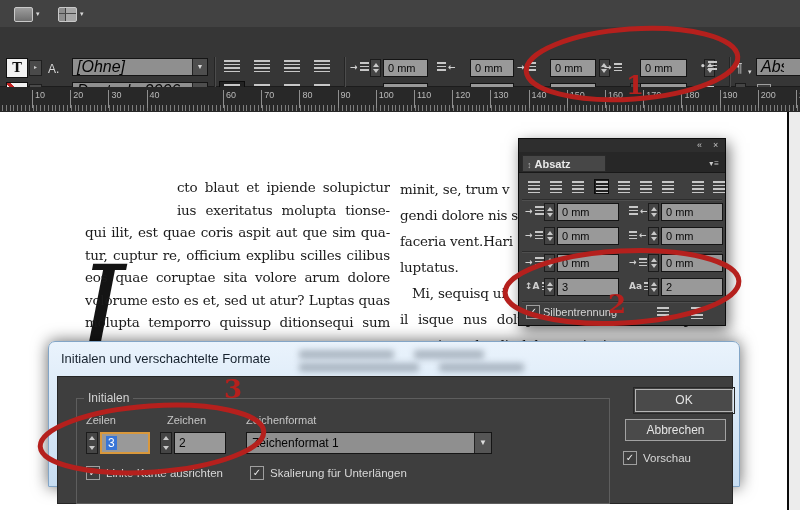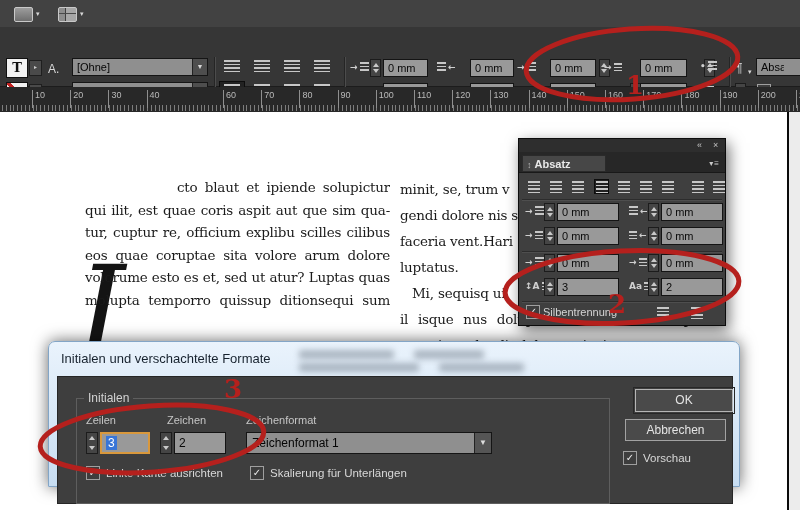--- a/index.html
+++ b/index.html
@@ -14,22 +14,22 @@
   
   .cpanel{position:absolute;left:0;top:27px;width:800px;height:59px;background:#363636;border-bottom:1px solid #1c1c1c;}
   .cpanel>*{position:absolute;}
   .toolT{width:20px;height:18px;background:#f2f2f2;border:1px solid #111;color:#111;
          font:bold 13px/17px "DejaVu Serif",serif;text-align:center;}
   .nofill{width:20px;height:18px;background:#f2f2f2;border:1px solid #111;
           background-image:linear-gradient(45deg,rgba(0,0,0,0) 44%,#c32222 44% 56%,rgba(0,0,0,0) 56%);}
   .abtn{width:11px;height:14px;background:#4a4a4a;border:1px solid #1f1f1f;color:#c9c9c9;font-size:5px;line-height:13px;text-align:center;}
   .cplabel{color:#d6d6d6;font-size:12px;}
   .dd{height:18px;background:#8f8f8f;border:1px solid #151515;box-sizing:border-box;}
-  .dd .txt{display:block;margin-right:27px;padding:0 4px;color:#050505;font-size:11px;line-height:16px;
-           white-space:nowrap;overflow:hidden;}
+  .dd .txt{display:block;margin-right:27px;padding:0 4px;color:#050505;font-size:16px;line-height:16px;
+           white-space:nowrap;overflow:hidden;font-style:italic;}
   .dd .arr{position:absolute;right:0;top:0;bottom:0;width:14px;background:#4e4e4e;border-left:1px solid #222;
            color:#d8d8d8;font-size:7px;text-align:center;line-height:16px;}
   .vsep{width:1px;background:#252525;border-right:1px solid #4c4c4c;}
   .bars{display:inline-block;width:16px;height:13px;
         background:repeating-linear-gradient(180deg,#c7c7c7 0 1.6px,rgba(0,0,0,0) 1.6px 3.6px);}
   .bars.b12{width:12px;height:12px;}
   .bars.sm{width:9px;height:10px;}
   .bars.xs{width:8px;height:8px;}
   .ibtn{width:26px;height:19px;display:flex;align-items:center;justify-content:center;}
   .ibtn.sel,.pibtn.sel{background:#222;border:1px solid #0d0d0d;box-sizing:border-box;}
@@ -266,20 +266,21 @@
     </div>
 
   <div class="page">
     <div class="pasteboard"></div>
     <div class="pageedge"></div>
 
     <span class="dropcap">I</span>
 
     <div class="col lcol" style="left:85px;top:64px;width:305px;">
       <div class="tl dc-pad">cto blaut et ipiende solupictur</div>
+      <div class="tl dc-pad">ius exeritatus molupta tionse-</div>
       <div class="tl">qui ilit, est quae coris aspit aut que sim qua-</div>
       <div class="tl">tur, cuptur re, officium explibu scilles cilibus</div>
       <div class="tl">eos quae coruptae sita volore arum dolore</div>
       <div class="tl">volorume esto es et, sed ut atur? Luptas quas</div>
       <div class="tl">molupta temporro quissup ditionsequi sum</div>
     </div>
 
     <div class="col rcol" style="left:400px;top:64px;width:307px;">
       <div class="tl nj">minit, se, trum v</div>
       <div class="tl nj">gendi dolore nis s</div>

